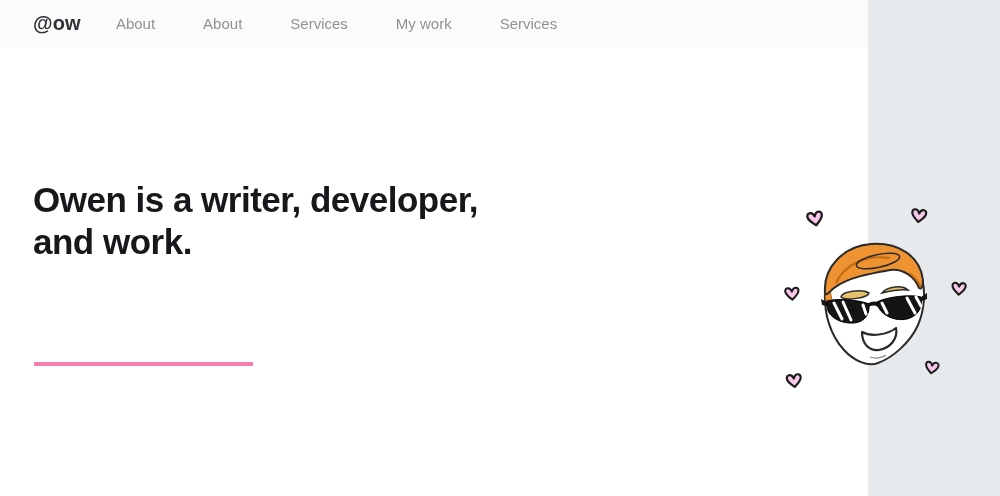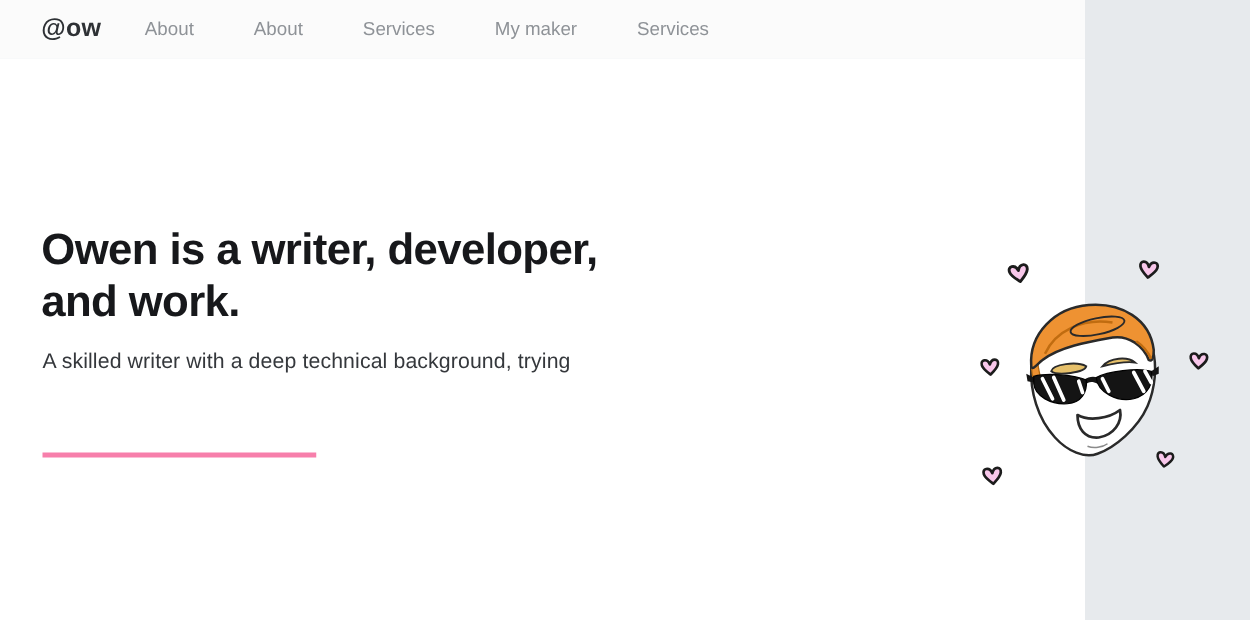--- a/index.html
+++ b/index.html
@@ -88,34 +88,33 @@
 <body>
 
 <div class="page">
 
   <nav class="top-nav">
     <a class="logo" href="#">@ow</a>
     <div class="nav-links">
       <a href="#">About</a>
       <a href="#">About</a>
       <a href="#">Services</a>
-      <a href="#">My maker</a>
+      <a href="#">My work</a>
       <a href="#">Services</a>
     </div>
   </nav>
 
   <section class="hero">
 
     <h1 class="hero-heading">
       <span>Owen is a writer, developer,</span>
       <span>and work.</span>
     </h1>
 
     <p class="hero-subtext">
-      <span>A skilled writer with a deep technical background, trying</span>
     </p>
 
     <div class="pink-divider"></div>
 
     <svg class="illustration" width="220" height="200" viewBox="0 0 220 200">
       <defs>
         <path id="heart" d="M 0,-1.5 C -1.8,-7 -8,-6.2 -6.8,-1.2 C -6,2 -2.5,4.8 0,7 C 2.5,4.8 6,2 6.8,-1.2 C 8,-6.2 1.8,-7 0,-1.5 Z"></path>
       </defs>
 
       <g fill="#f8c7ea" stroke="#1c1c1c" stroke-width="2.2" stroke-linejoin="round">

